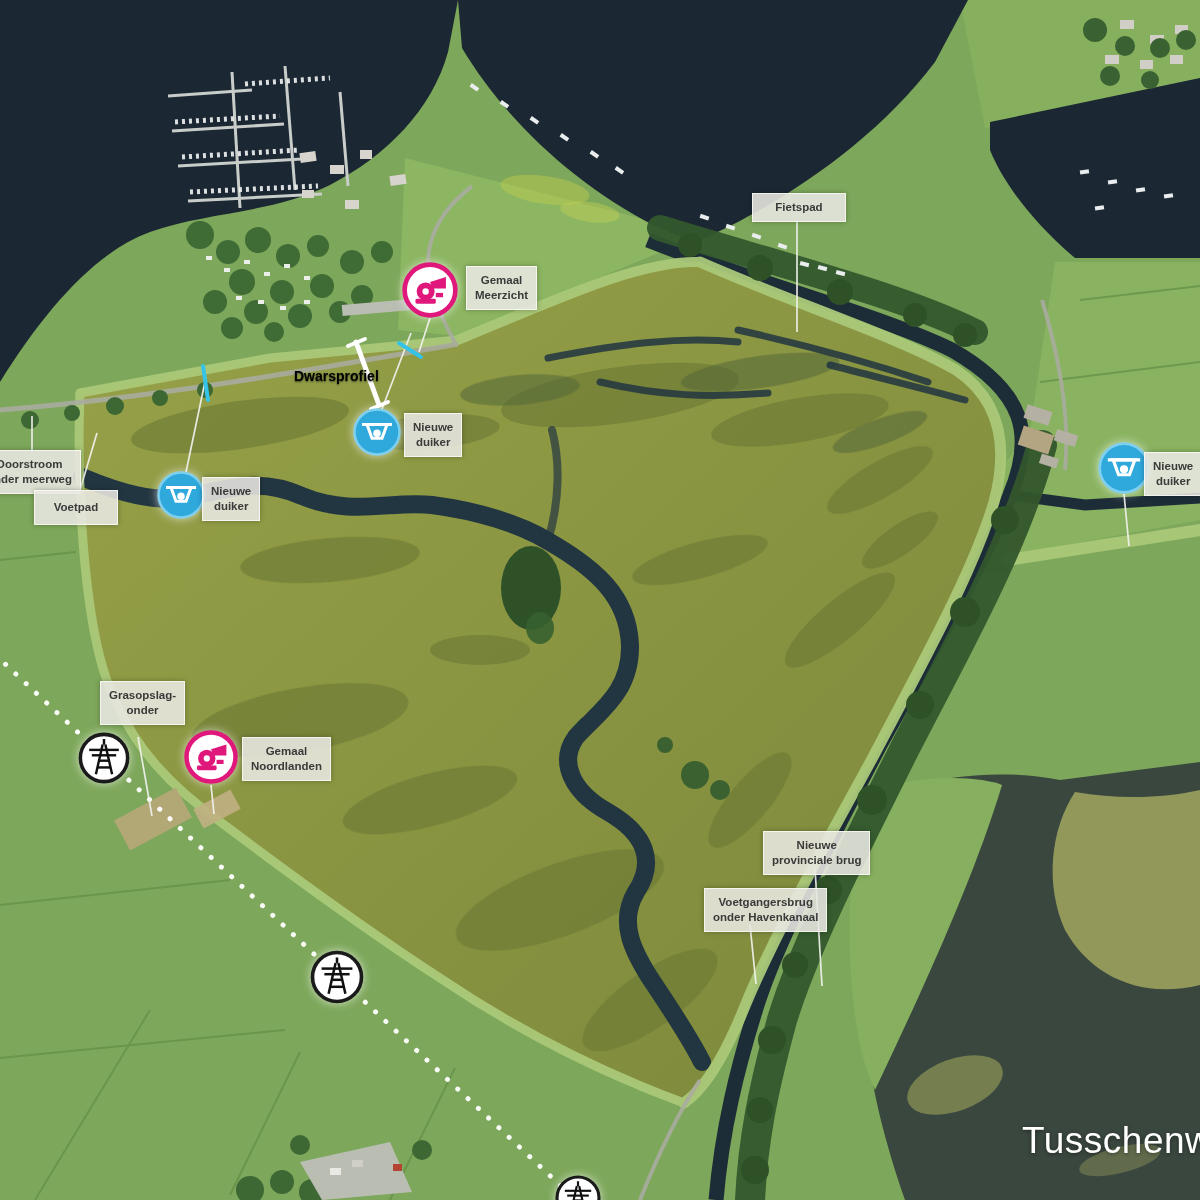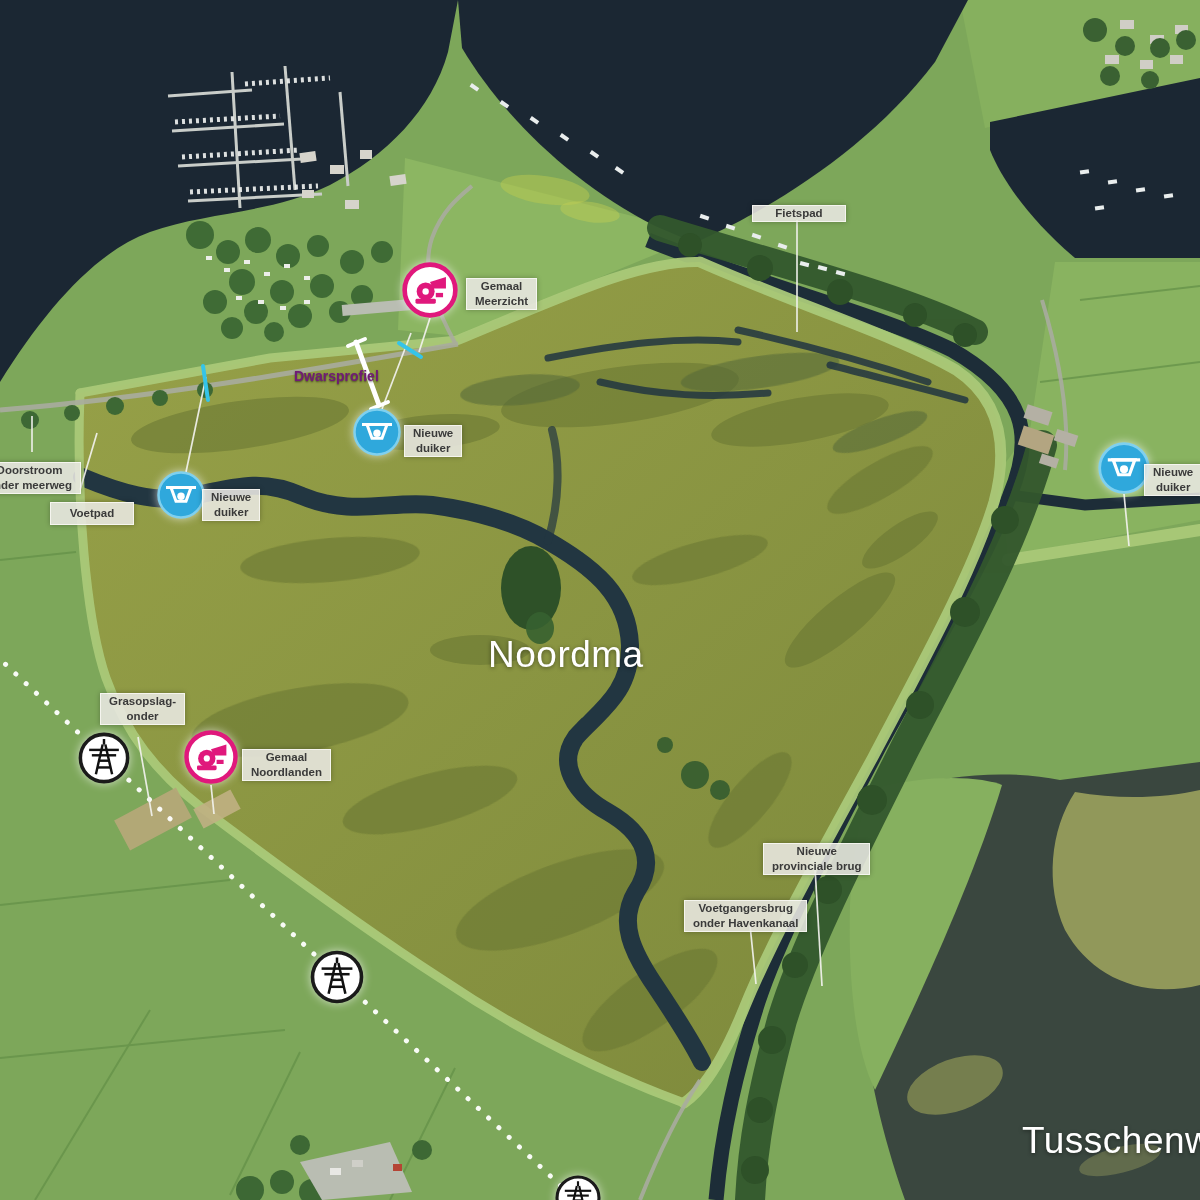--- a/index.html
+++ b/index.html
@@ -8,26 +8,26 @@
     font-family:"Liberation Sans",sans-serif;background:#7da75a;
   }
   .stage svg.layer{position:absolute;left:0;top:0;width:1200px;height:1200px;}
   
   .callout{
     position:absolute;
     background:rgba(233,232,226,.88);
     border:1px solid rgba(252,252,248,.75);
     box-shadow:0 0 5px rgba(0,0,0,.28);
     color:#3a3a3a;font-size:11.5px;font-weight:bold;line-height:1.32;
-    text-align:center;padding:0 8px;white-space:nowrap;margin-top:12px;
+    text-align:center;padding:6px 8px;white-space:nowrap;
   }
   .callout .line{display:block;}
   
   .plain-label{
-    position:absolute;color:#701a75;font-weight:bold;font-size:14px;
+    position:absolute;color:#000000;font-weight:bold;font-size:14px;
     text-shadow:0 1px 2px rgba(0,0,0,.55);white-space:nowrap;
   }
   .area-label{
     position:absolute;color:#fff;font-size:37px;font-weight:normal;
     text-shadow:0 1px 4px rgba(0,0,0,.45);white-space:nowrap;letter-spacing:.5px;
   }
   .marker{position:absolute;transform:translate(-50%,-50%);}
   .marker svg{display:block;filter:drop-shadow(0 0 5px rgba(255,255,255,.65));}
 </style>
 </head>
@@ -410,21 +410,21 @@
   <div class="callout" style="left:404px;top:413px">
     <span class="line">Nieuwe</span>
     <span class="line">duiker</span>
   </div>
 
   <div class="callout" style="left:-22px;top:450px">
     <span class="line">Doorstroom</span>
     <span class="line">onder meerweg</span>
   </div>
 
-  <div class="callout" style="left:50px;top:490px;width:66px">
+  <div class="callout" style="left:34px;top:490px;width:66px">
     <span class="line" style="padding:3px 0">Voetpad</span>
   </div>
 
   <div class="callout" style="left:202px;top:477px">
     <span class="line">Nieuwe</span>
     <span class="line">duiker</span>
   </div>
 
   <div class="callout" style="left:1144px;top:452px">
     <span class="line">Nieuwe</span>
@@ -439,25 +439,22 @@
   <div class="callout" style="left:242px;top:737px">
     <span class="line">Gemaal</span>
     <span class="line">Noordlanden</span>
   </div>
 
   <div class="callout" style="left:763px;top:831px">
     <span class="line">Nieuwe</span>
     <span class="line">provinciale brug</span>
   </div>
 
-  <div class="callout" style="left:684px;top:888px">
+  <div class="callout" style="left:704px;top:888px">
     <span class="line">Voetgangersbrug</span>
     <span class="line">onder Havenkanaal</span>
   </div>
 
-  <div class="area-label" style="left:488px;top:634px">
-    <span>Noordma</span>
-  </div>
   <div class="area-label" style="left:1022px;top:1120px">
     <span>Tusschenwater</span>
   </div>
 
 </div>
 
 </body></html>

